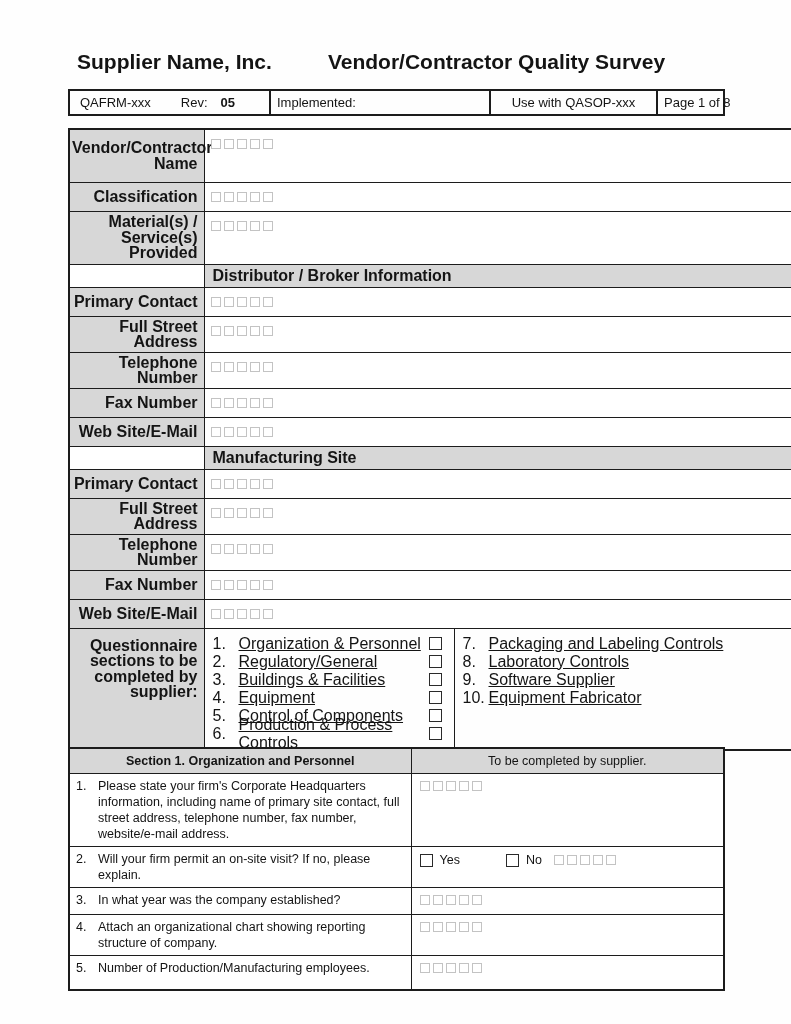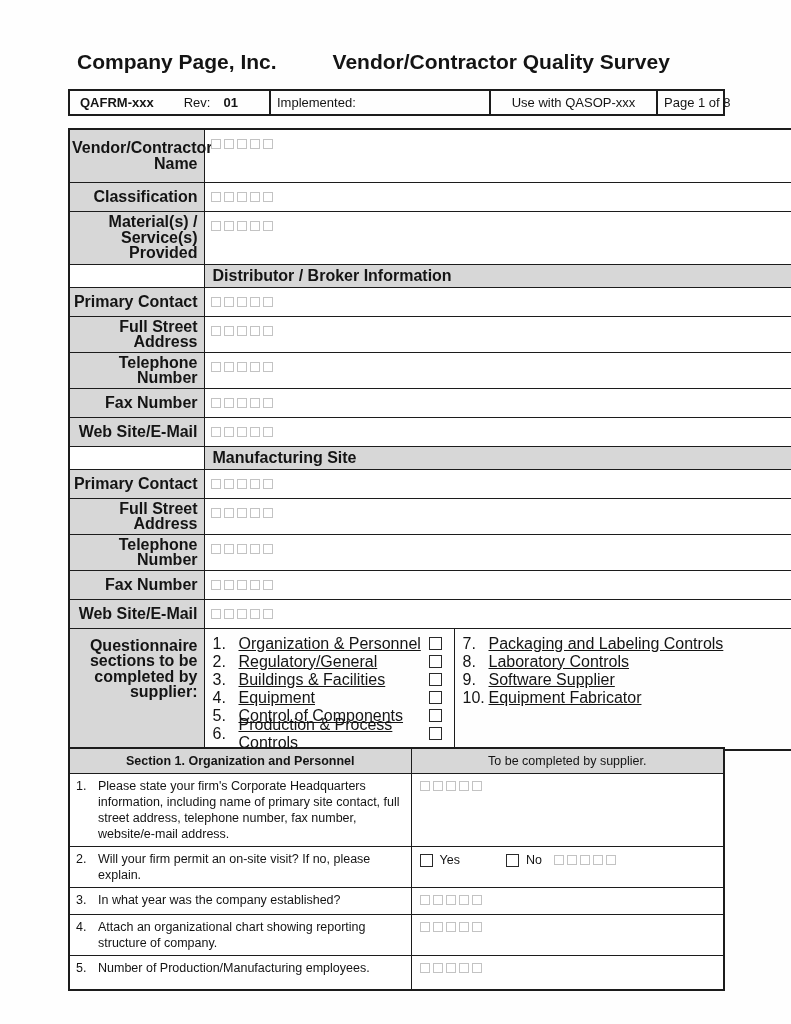--- a/index.html
+++ b/index.html
@@ -13,21 +13,21 @@
 
   table{border-collapse:collapse;table-layout:fixed;}
 
   
   .strip{position:absolute;left:68px;top:89px;width:657px;font-size:13px;}
   .strip td{border:2px solid #1c1c1c;height:23px;padding:0 6px;vertical-align:middle;white-space:nowrap;}
   .strip .c1{width:187px;}
   .strip .c2{width:206px;}
   .strip .c3{width:153px;text-align:center;}
   .strip .c4{text-align:center;}
-  .fcode{font-weight:bold;margin-left:4px;}
+  .fcode{font-weight:normal;margin-left:4px;}
   .rev{margin-left:30px;}
   .rv{font-weight:bold;margin-left:13px;}
 
   
   .info{position:absolute;left:68px;top:128px;width:774px;border:2px solid #1c1c1c;font-size:16px;}
   .info td{border:1.5px solid #1c1c1c;}
   .lbl{background:#d7d7d7;font-weight:bold;text-align:right;padding:2px 6px 2px 2px;
        vertical-align:middle;line-height:15.5px;}
   .val{vertical-align:top;padding:5px 6px;background:#fff;}
   .blank{background:#fff;}
@@ -64,28 +64,28 @@
   .ynlbl{margin-left:7px;}
   .no{margin-left:46px;}
   .yn .mk{margin-left:12px;}
 </style>
 </head>
 <body>
 
 <div class="page">
 
   <div class="titlebar">
-    <span class="t1">Company Page, Inc.</span>
+    <span class="t1">Supplier Name, Inc.</span>
     <span class="t2">Vendor/Contractor Quality Survey</span>
   </div>
 
   <table class="strip">
     <tbody>
         <tr>
-      <td class="c1"><span class="fcode">QAFRM-xxx</span><span class="rev">Rev:</span><span class="rv">01</span></td>
+      <td class="c1"><span class="fcode">QAFRM-xxx</span><span class="rev">Rev:</span><span class="rv">05</span></td>
       <td class="c2">Implemented:</td>
       <td class="c3">Use with QASOP-xxx</td>
       <td class="c4">Page 1 of 8</td>
     </tr>
   </tbody>
     </table>
 
   <table class="info">
     <colgroup>
         <col style="width:135px">

